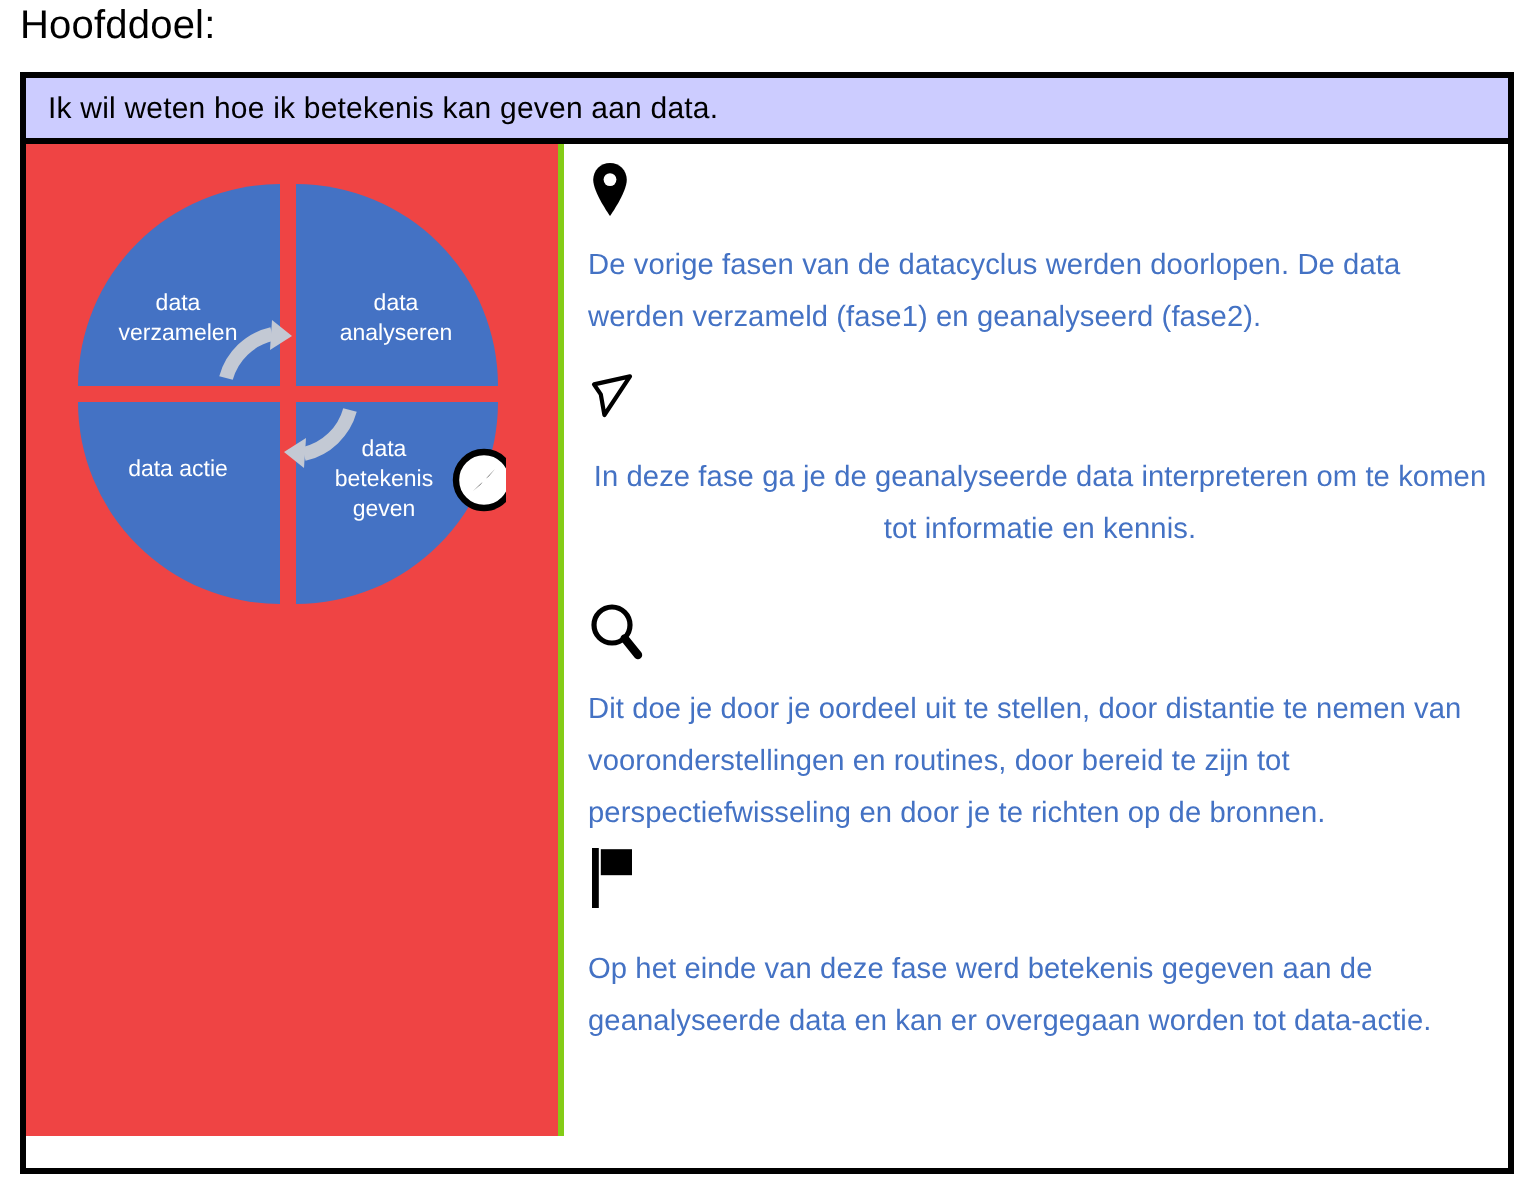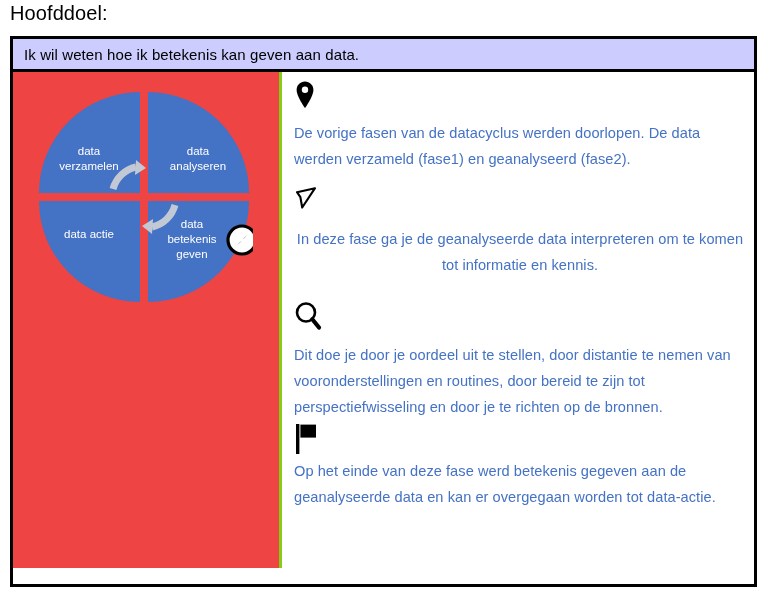--- a/index.html
+++ b/index.html
@@ -117,21 +117,21 @@
   }
 
   
   .b1 { padding-top: 8px; }
   .b1 .block-text { margin-top: 6px; }
   .b2 { padding-top: 14px; }
   .b2 .block-text { margin-top: 6px; text-align: center; }
   .b3 { padding-top: 22px; }
   .b3 .block-text { margin-top: 8px; }
   .b4 { padding-top: 2px; }
-  .b4 .block-text { margin-top: 2px; }
+  .b4 .block-text { margin-top: 16px; }
 </style>
 </head>
 <body>
 
 <div class="doc-heading">Hoofddoel:</div>
 
 <div class="frame">
 
   <div class="banner-row">
     <span class="banner-text">Ik wil weten hoe ik betekenis kan geven aan data.</span>

